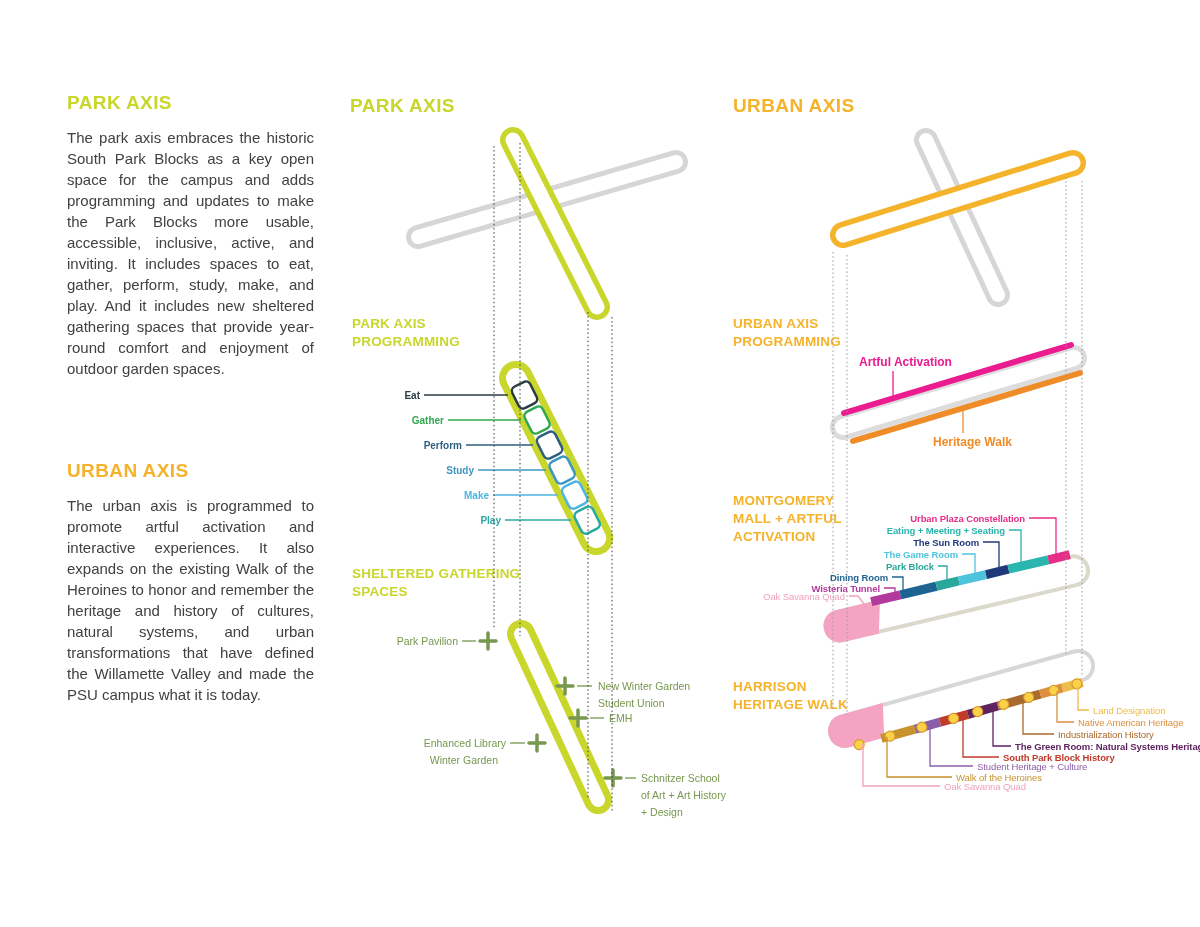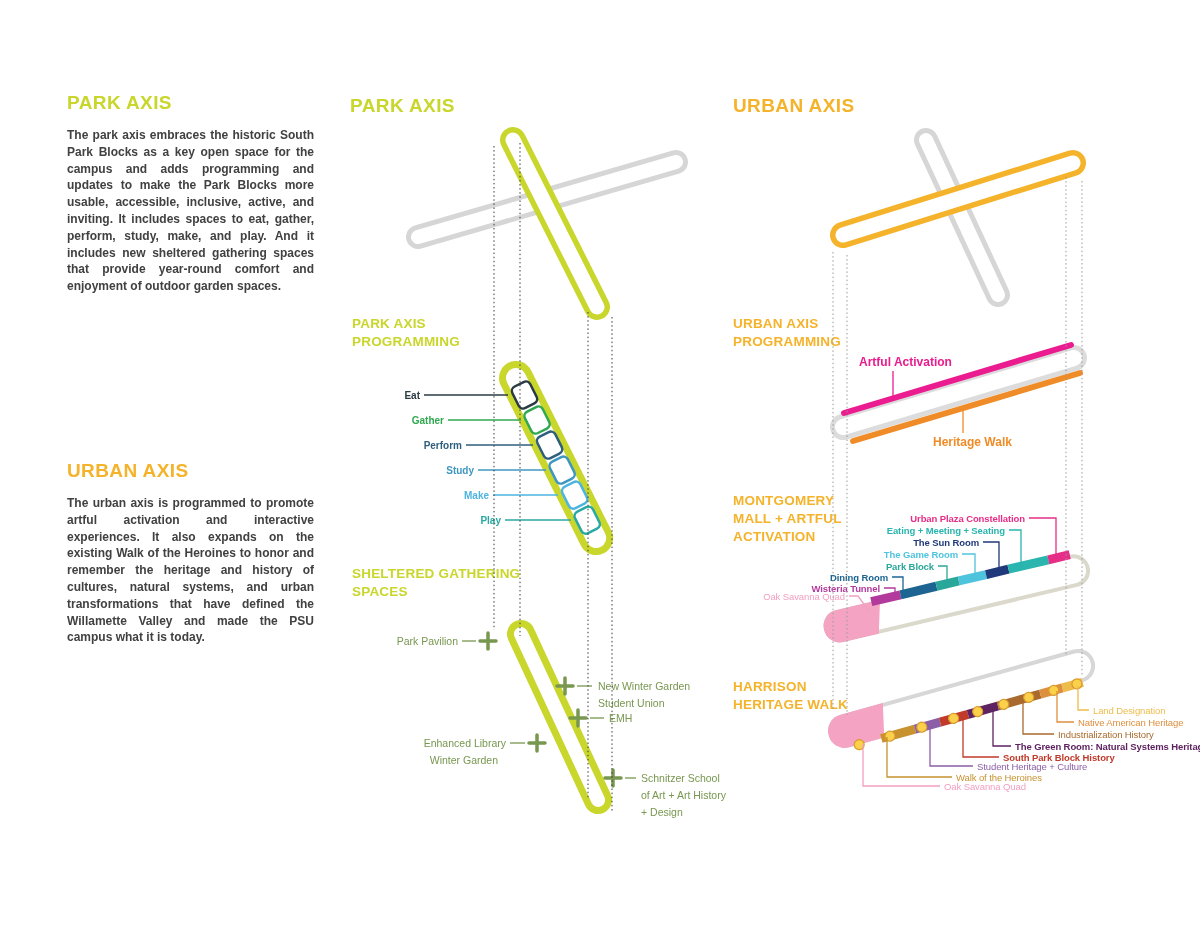--- a/index.html
+++ b/index.html
@@ -1,21 +1,21 @@
 <!DOCTYPE html>
 <html><head>
 <meta charset="utf-8">
 <style>
   html,body{margin:0;padding:0;background:#ffffff;}
   #canvas{position:relative;width:1200px;height:927px;background:#ffffff;overflow:hidden;
           font-family:"Liberation Sans",sans-serif;}
   #diagram{position:absolute;left:0;top:0;}
   .leftcol{position:absolute;left:67px;width:247px;}
   .leftcol h2{margin:0 0 13px 0;font-size:19px;font-weight:bold;letter-spacing:.4px;}
-  .leftcol p{margin:0;font-size:12px;line-height:1.4;color:#414141;text-align:justify;font-weight:bold;}
+  .leftcol p{margin:0;font-size:15px;line-height:1.4;color:#414141;text-align:justify;}
   svg text{font-family:"Liberation Sans",sans-serif;}
   .t-title{font-size:19px;font-weight:bold;letter-spacing:.4px;}
   .t-sub{font-size:13.5px;font-weight:bold;letter-spacing:.2px;}
   .t-lbl{font-size:10px;font-weight:bold;}
   .t-olv{font-size:10.5px;}
   .t-sm{font-size:9.5px;font-weight:bold;letter-spacing:-.1px;}
   .t-smr{font-size:9.5px;letter-spacing:-.1px;}
   .end{text-anchor:end;}
   .ldr{fill:none;stroke-width:1.3px;}
   .dot-d{stroke:#3a3a3a;stroke-width:1;stroke-dasharray:1.5 2.6;}

